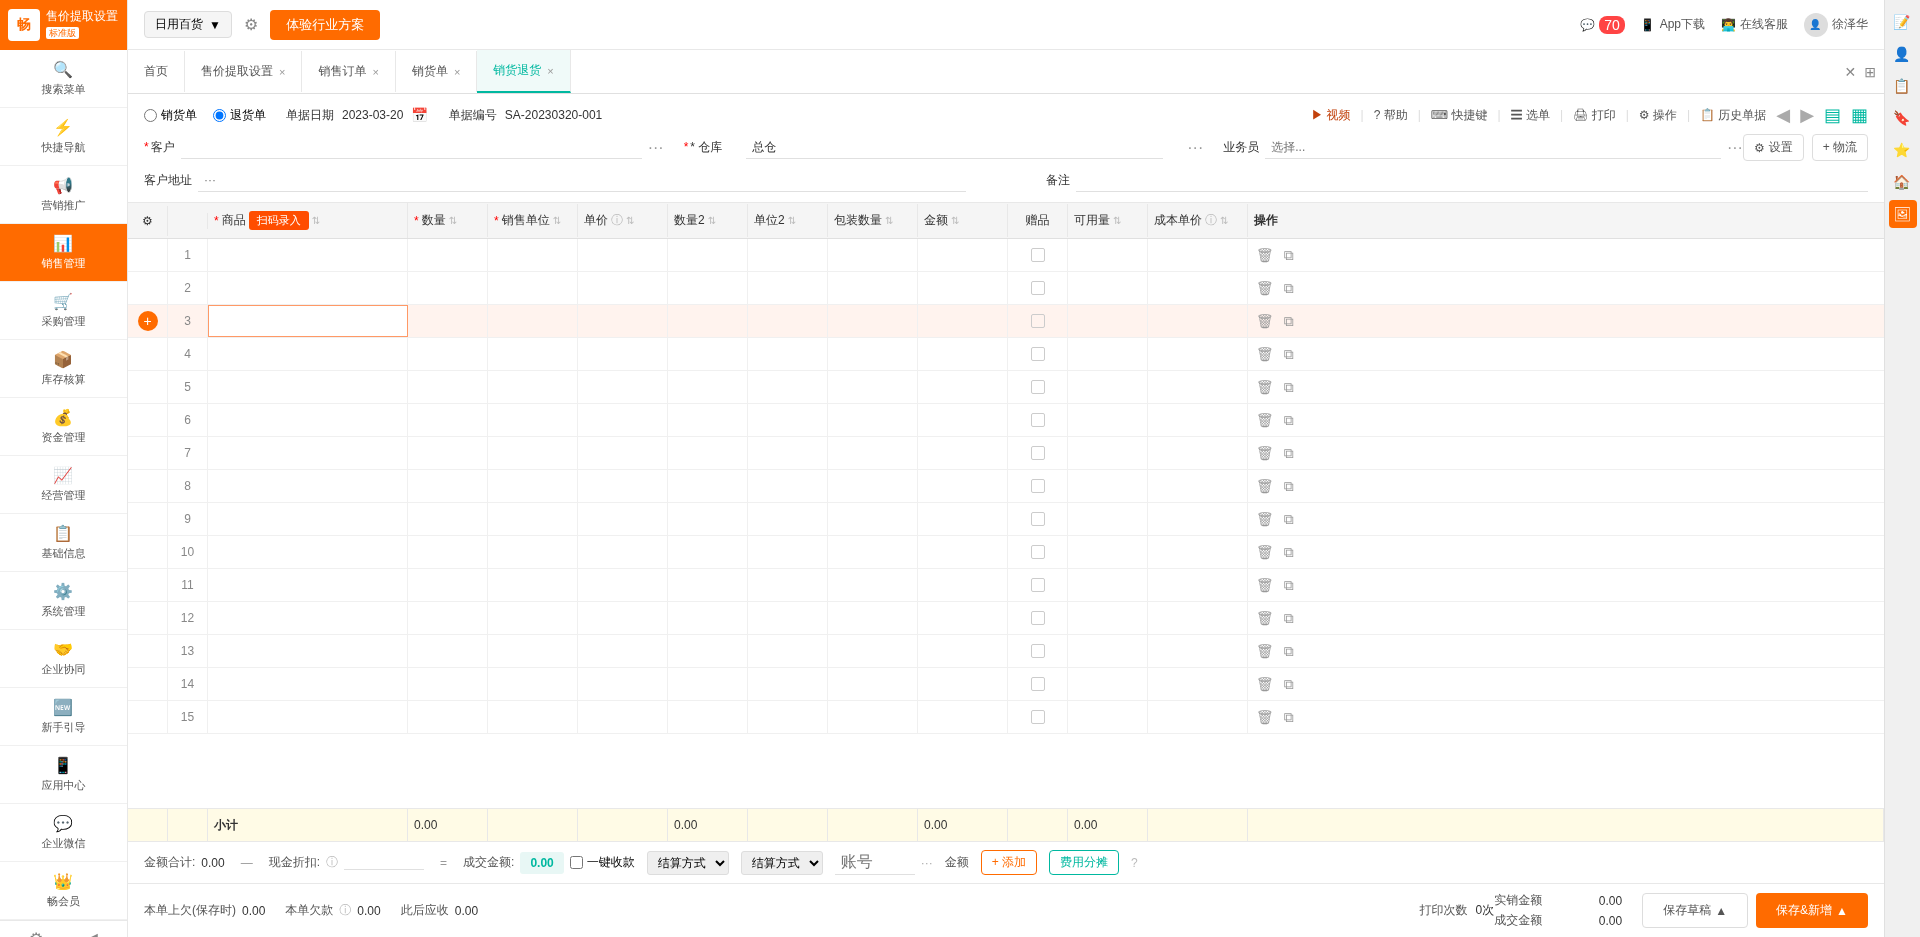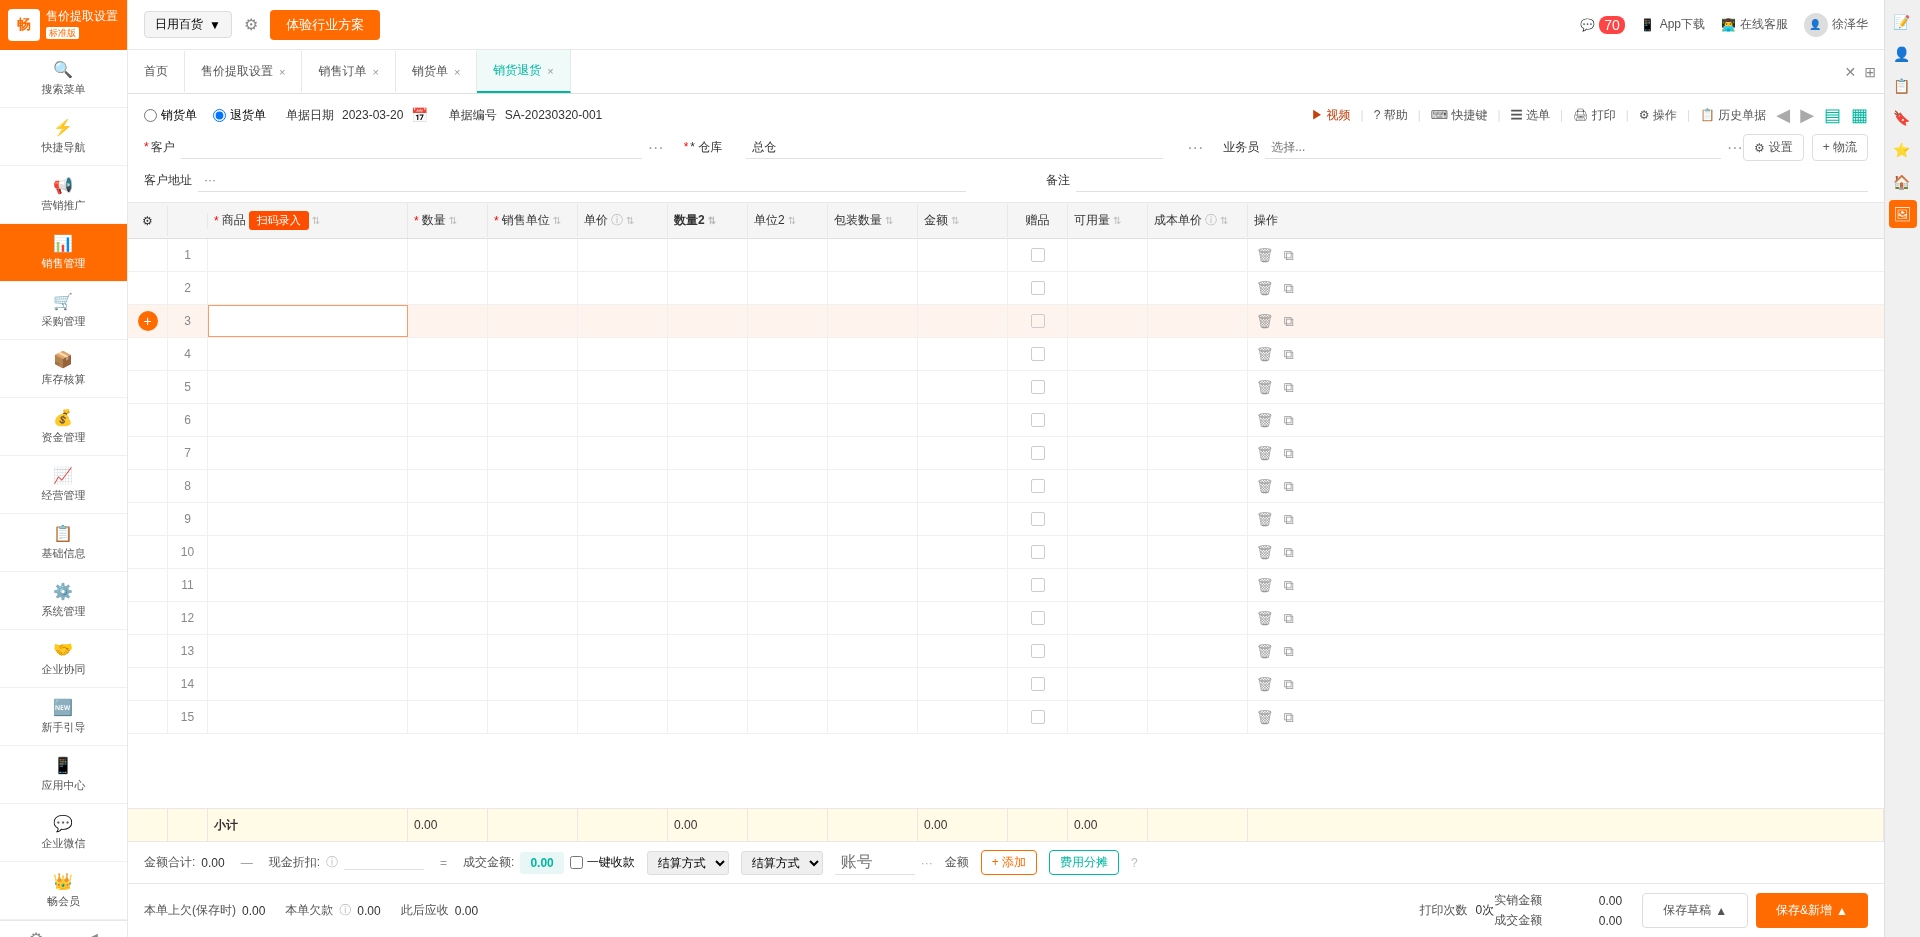--- a/index.html
+++ b/index.html
@@ -46,21 +46,21 @@
     .radio-item { display: flex; align-items: center; gap: 4px; cursor: pointer; }
     .radio-item input[type=radio] { cursor: pointer; }
     .doc-field { display: flex; align-items: center; gap: 8px; }
     .doc-label { color: #333; font-size: 12px; }
     .doc-value { color: #333; font-size: 12px; }
     .btn-setting { background: #fff; border: 1px solid #ddd; border-radius: 4px; padding: 4px 10px; cursor: pointer; color: #555; font-size: 12px; display: flex; align-items: center; gap: 4px; }
     .btn-logistics { background: #fff; border: 1px solid #ddd; border-radius: 4px; padding: 4px 10px; cursor: pointer; color: #555; font-size: 12px; display: flex; align-items: center; gap: 4px; }
     .toolbar-item { display: flex; align-items: center; gap: 4px; color: #555; cursor: pointer; font-size: 12px; }
     .toolbar-divider { color: #ddd; }
     .table-header-cell { padding: 8px 6px; font-size: 12px; color: #333; font-weight: 500; display: flex; align-items: center; gap: 3px; border-right: 1px solid #e8e8e8; flex-shrink: 0; }
-    .table-header-cell:last-child { border-right: none; }
+    .table-header-cell:last-child { border-right: none; font-weight: bold; }
     .th-sort { color: #bbb; font-size: 10px; cursor: pointer; }
     .table-row { display: flex; align-items: center; border-bottom: 1px solid #f0f0f0; min-height: 32px; }
     .table-cell { padding: 4px 6px; font-size: 12px; color: #333; border-right: 1px solid #f0f0f0; display: flex; align-items: center; min-height: 32px; flex-shrink: 0; }
     .table-cell:last-child { border-right: none; }
     .table-cell input { width: 100%; border: none; outline: none; background: transparent; font-size: 12px; }
     .table-cell-num { color: #888; justify-content: center; }
     .table-footer-cell { padding: 6px 6px; font-size: 12px; color: #333; border-right: 1px solid #e8e8e8; display: flex; align-items: center; min-height: 32px; flex-shrink: 0; }
 
     
     .cb { width: 14px; height: 14px; border: 1px solid #ccc; border-radius: 2px; cursor: pointer; background: #fff; }
@@ -370,21 +370,21 @@
             <span> 销售单位</span>
           <span class="th-sort">⇅</span>
         </div>
 
         <div class="table-header-cell" style="width:90px;">
           <span>单价</span>
           <span class="info-icon">ⓘ</span>
           <span class="th-sort">⇅</span>
         </div>
 
-        <div class="table-header-cell" style="width:80px;font-weight:bold;">
+        <div class="table-header-cell" style="width:80px;">
           <span>数量2</span>
           <span class="th-sort">⇅</span>
         </div>
 
         <div class="table-header-cell" style="width:80px;">
           <span>单位2</span>
           <span class="th-sort">⇅</span>
         </div>
 
         <div class="table-header-cell" style="width:90px;">

